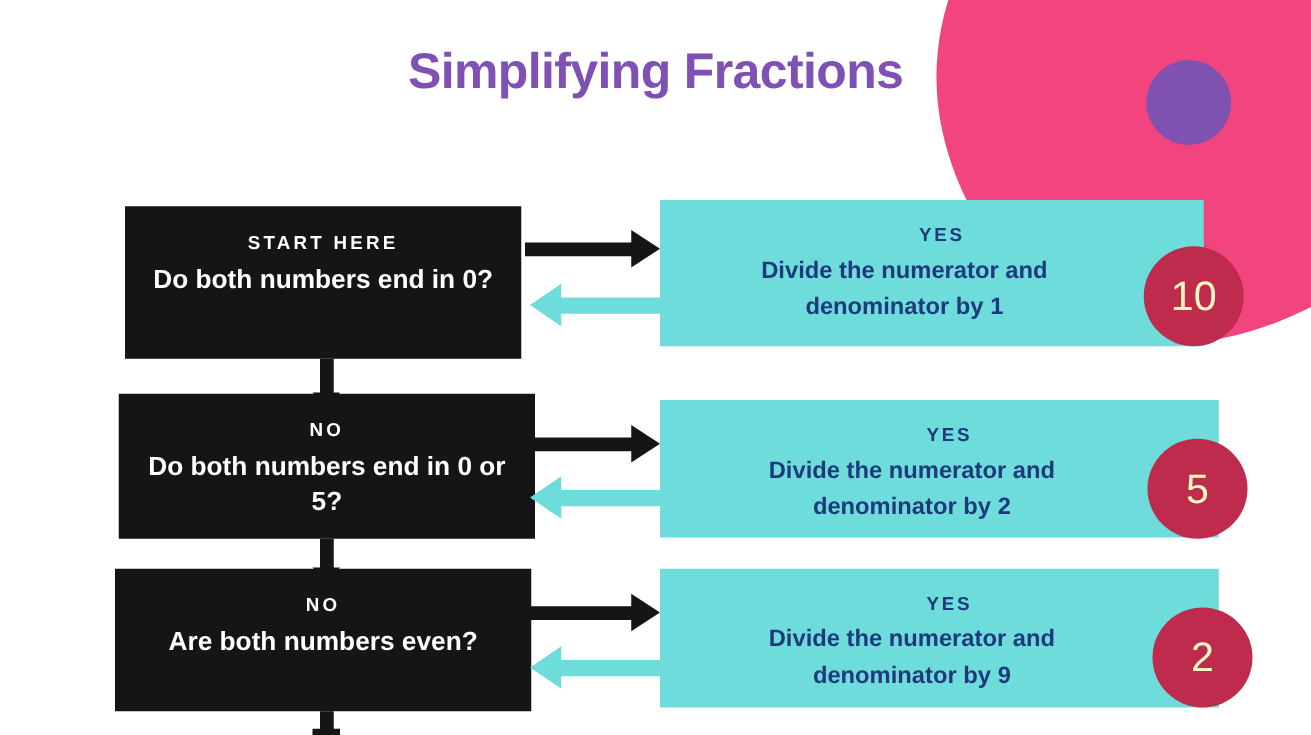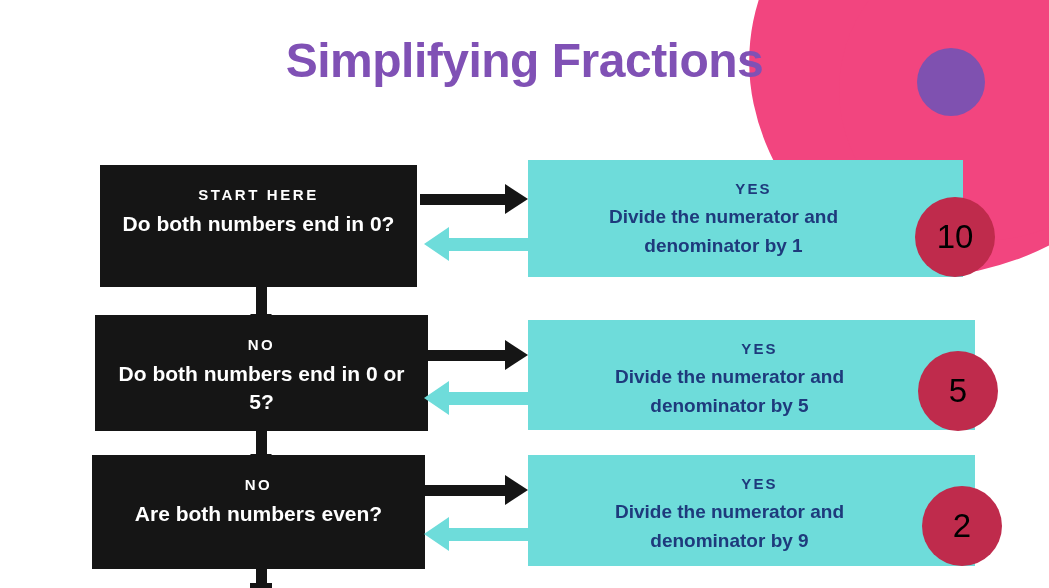--- a/index.html
+++ b/index.html
@@ -38,21 +38,21 @@
     width:68px; height:68px;
     background:#7F51B0;
     border-radius:50%;
   }
 
   
   .title {
     position:absolute;
     top:36px; left:0; width:1049px;
     text-align:center;
-    font-size:48px;
+    font-size:40px;
     font-weight:bold;
     color:#8051B5;
     letter-spacing:-0.5px;
     line-height:1.05;
     white-space:nowrap;
   }
 
   
   .row { position:absolute; left:0; width:1049px; height:124px; }
   .row-1 { top:165px; }
@@ -107,21 +107,21 @@
     font-weight:bold;
     line-height:1.5;
     padding:0 74px 0 14px;
   }
 
   .badge {
     position:absolute;
     width:80px; height:80px;
     border-radius:50%;
     background:#BF2B4C;
-    color:#000000;
+    color:#fef9c3;
     font-size:33px;
     font-weight:normal;
     display:flex;
     align-items:center;
     justify-content:center;
   }
   .badge-1 { left:915px; top:32px; }
   .badge-2 { left:918px; top:36px; }
   .badge-3 { left:922px; top:31px; }
 
@@ -246,21 +246,21 @@
       <div class="shaft"></div>
       <div class="head"></div>
     </div>
     <div class="arrow-left al-2">
       <div class="shaft"></div>
       <div class="head"></div>
     </div>
 
     <div class="a-box a-box-2">
       <div class="a-kicker">YES</div>
-      <div class="a-text">Divide the numerator and denominator by 5</div>
+      <div class="a-text">Divide the numerator and denominator by 2</div>
     </div>
     <div class="badge badge-2">5</div>
   </div>
 
   <div class="v-arrow v2">
     <div class="stem"></div>
     <div class="head"></div>
   </div>
 
   <div class="row row-3">

